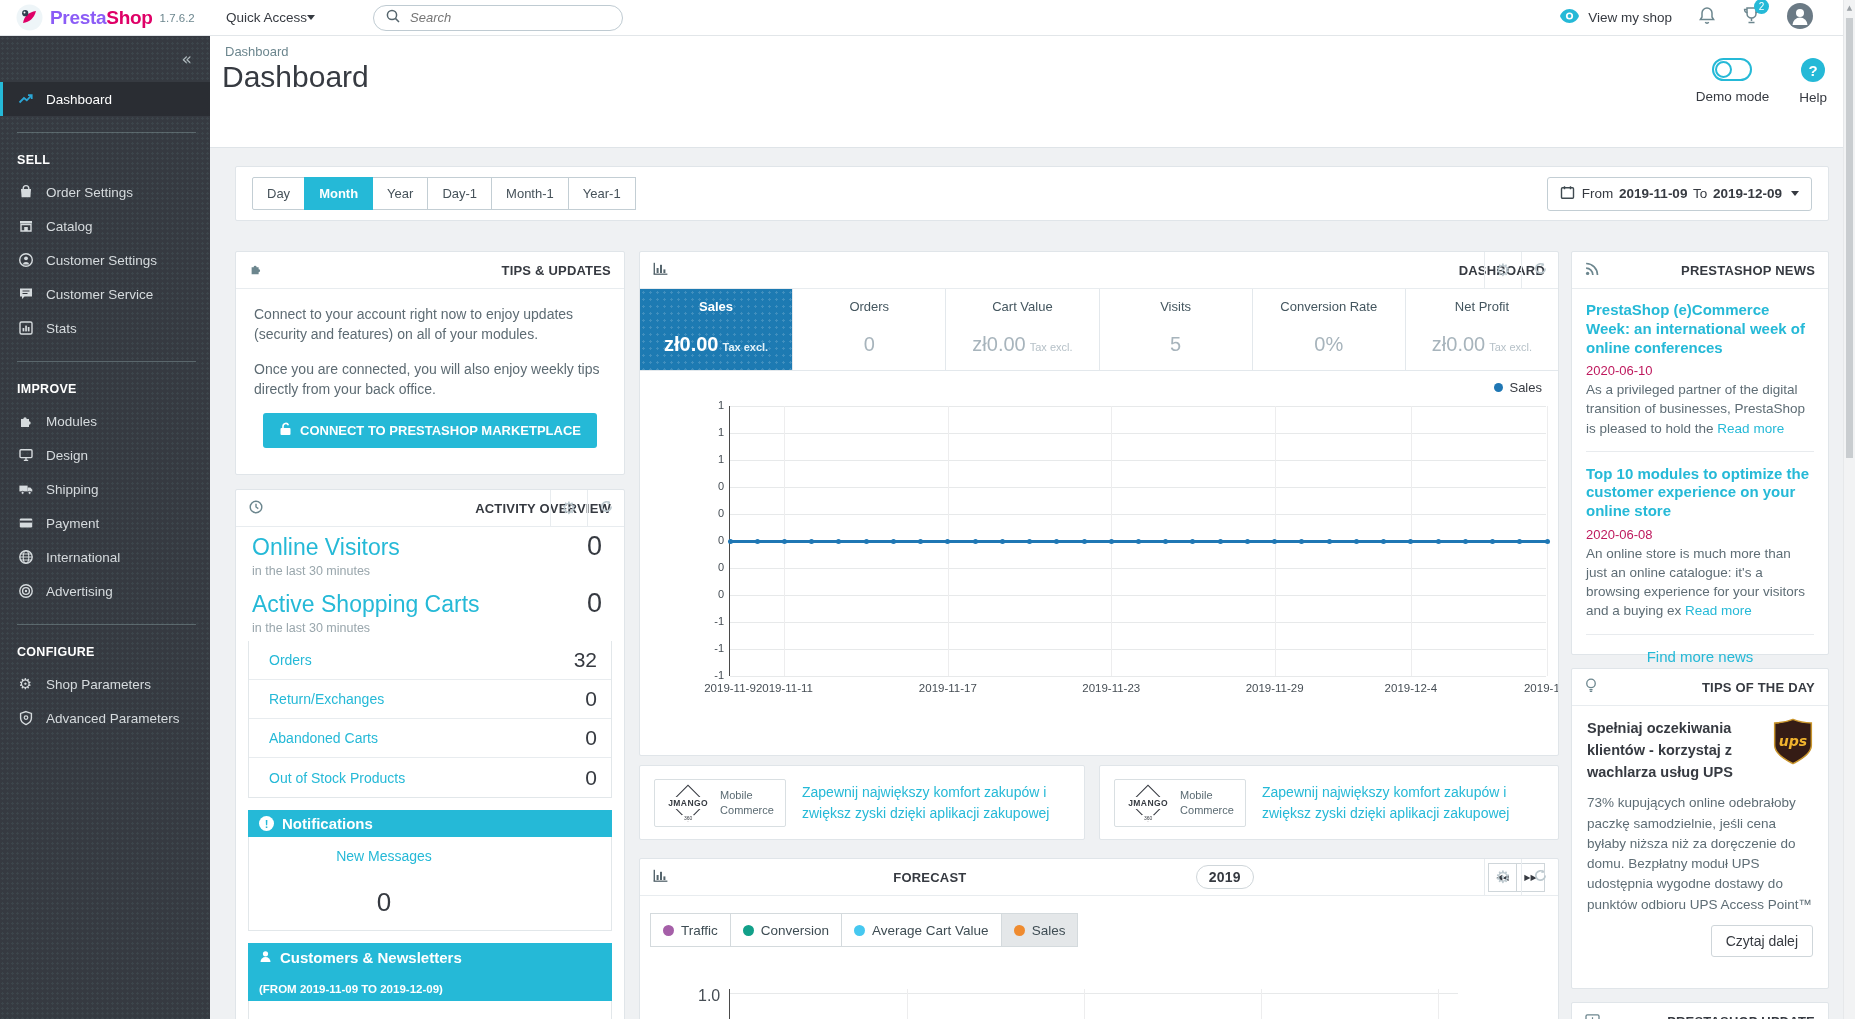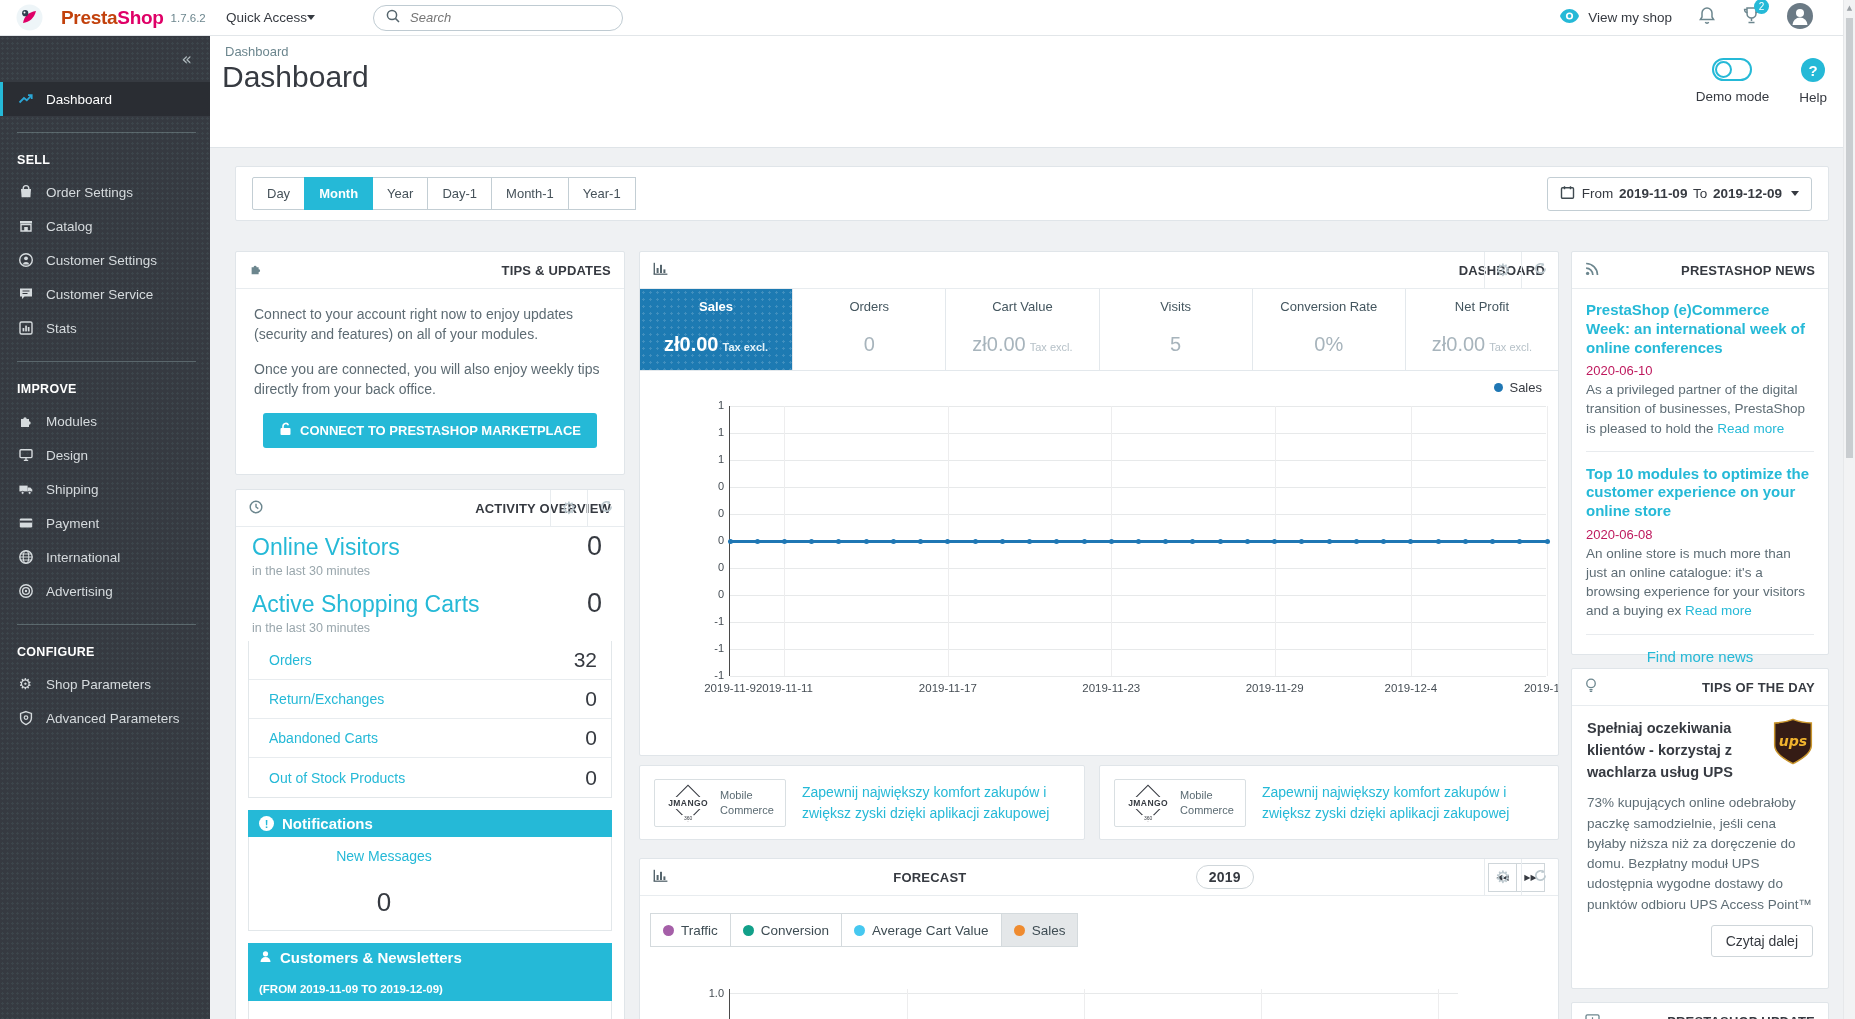--- a/index.html
+++ b/index.html
@@ -5,21 +5,21 @@
   html,body{margin:0;padding:0;background:#d8dbde;}
   *{box-sizing:border-box;}
   .screen{position:relative;width:1855px;height:1019px;background:#eff1f3;overflow:hidden;
           font-family:"Liberation Sans",sans-serif;color:#363a41;}
   
   .topbar{position:absolute;left:0;top:0;width:1843px;height:36px;background:#fff;
           border-bottom:1px solid #e2e6e9;display:flex;align-items:center;z-index:6;}
   .logo-area{width:210px;display:flex;align-items:center;padding-left:16px;}
   .logo-icon{display:flex;margin-right:7px;}
   .logo-text{font-size:19px;font-weight:bold;letter-spacing:-.3px;}
-  .lp{color:#c2410c;margin-left:11px;} .ls{color:#df0067;}
+  .lp{color:#8b5cf6;} .ls{color:#df0067;}
   .version{font-size:11.5px;color:#6c868e;margin-left:7px;font-weight:normal;}
   .quick-access{display:flex;align-items:center;margin-left:16px;font-size:13.5px;cursor:pointer;}
   .caret-down{width:0;height:0;border-left:4px solid transparent;border-right:4px solid transparent;border-top:5px solid #363a41;display:inline-block;}
   .search-pill{margin-left:58px;width:250px;height:26px;border:1px solid #bfcbd2;border-radius:14px;
                display:flex;align-items:center;padding:0 12px;gap:8px;background:#fff;}
   .search-pill input{border:none;outline:none;font-style:italic;font-size:13px;color:#6c868e;width:180px;
                      font-family:"Liberation Sans",sans-serif;background:transparent;}
   .top-right{margin-left:auto;display:flex;align-items:center;gap:26px;padding-right:30px;}
   .viewshop{display:flex;align-items:center;gap:8px;font-size:13.5px;cursor:pointer;}
   .iconbtn{position:relative;display:flex;align-items:center;cursor:pointer;}
@@ -139,21 +139,21 @@
   .nav-btns{display:flex;margin-left:10px;}
   .nav-btn{width:29px;height:29px;border:1px solid #cfd6da;background:#fff;display:flex;align-items:center;
            justify-content:center;cursor:pointer;margin-left:-1px;}
   .nav-glyph{font-family:"DejaVu Sans",sans-serif;font-size:8px;color:#363a41;letter-spacing:0;}
   #forecast-legend{display:flex;margin:17px 0 0 11px;}
   .leg-btn{height:34px;border:1px solid #d4dadd;background:#fff;display:flex;align-items:center;gap:7px;
            padding:0 12px;margin-left:-1px;font-size:13.5px;color:#3f4d54;cursor:pointer;}
   .leg-btn.active{background:#e4e7e9;}
   .leg-dot{width:11px;height:11px;border-radius:50%;display:inline-block;}
   .fc-plot{position:absolute;left:89px;top:130px;right:100px;bottom:0;border-left:1px solid #4a4a4a;}
-  .fc-tick{position:absolute;left:-32px;top:-2px;width:26px;text-align:right;font-size:11px;color:#454d54;}
+  .fc-tick{position:absolute;left:-32px;top:-2px;width:26px;font-size:16px;color:#454d54;}
   
   .news-panel{left:1571px;top:251px;width:258px;height:404px;}
   .news-body{padding:12px 14px;}
   .news-title{font-size:15px;font-weight:bold;color:#25b9d7;line-height:1.25;cursor:pointer;}
   .news-date{font-size:13px;color:#be185d;margin:6px 0 2px;}
   .news-exc{font-size:13.5px;color:#5e6d75;line-height:1.42;}
   .read-more{color:#25b9d7;cursor:pointer;}
   .news-sep{border-top:1px solid #e8ebee;margin:13px 0;}
   .find-more{text-align:center;font-size:15px;color:#25b9d7;font-weight:500;margin-top:2px;cursor:pointer;}
   .tipsday-panel{left:1571px;top:668px;width:258px;height:321px;}

